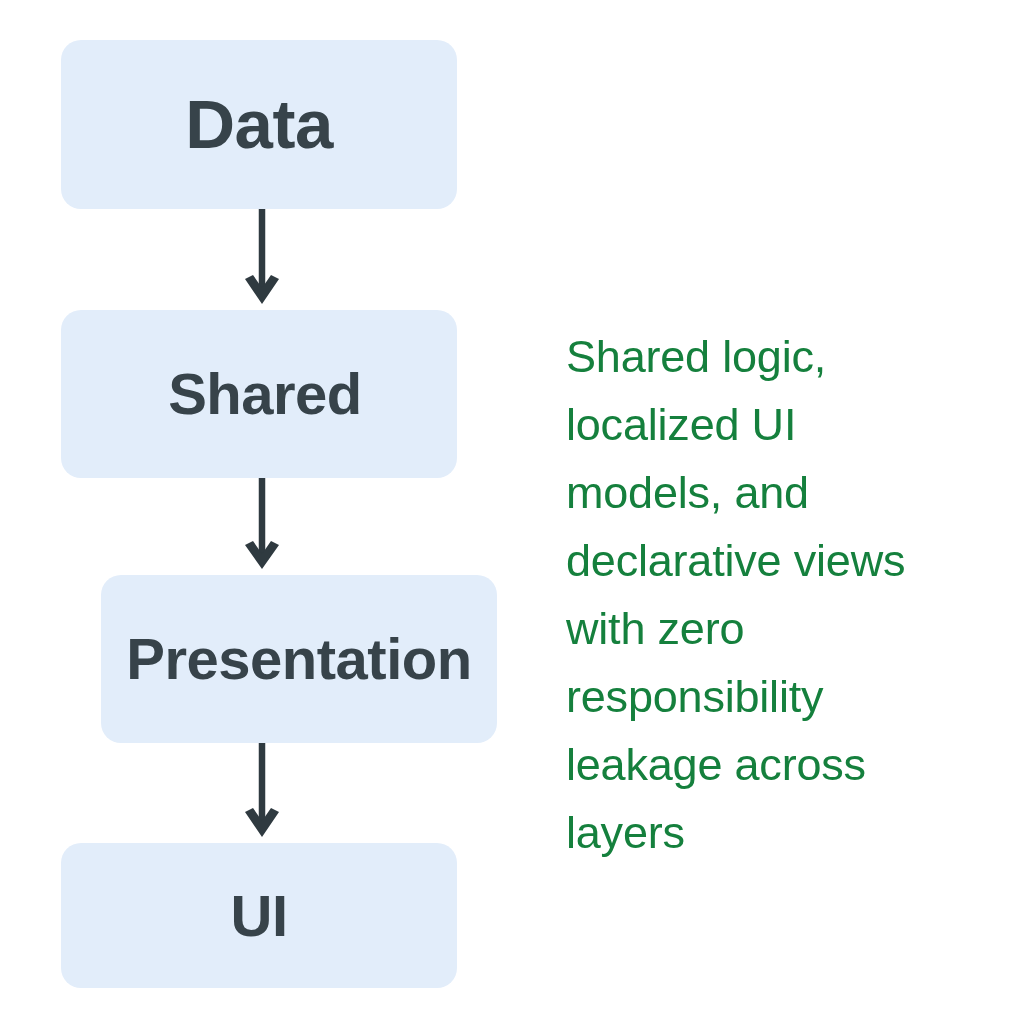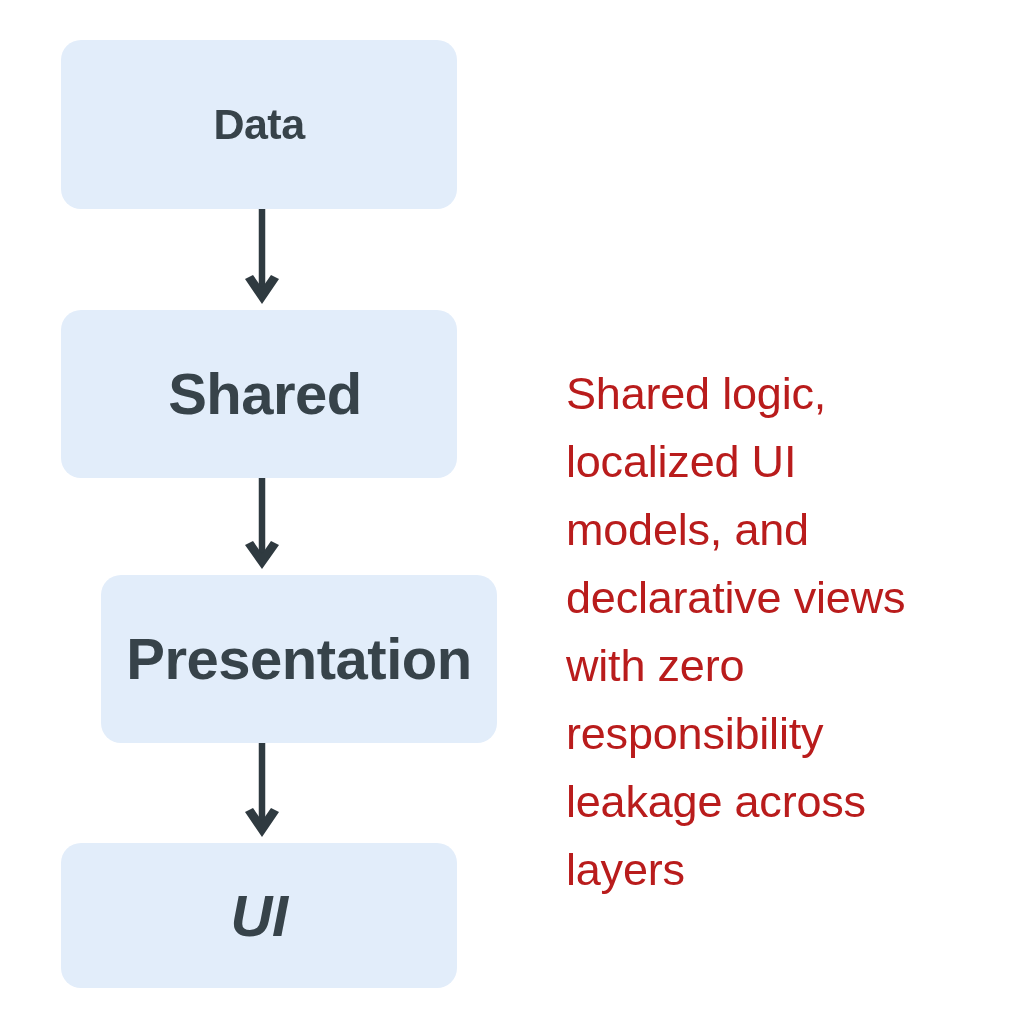--- a/index.html
+++ b/index.html
@@ -49,23 +49,23 @@
     font-weight: 700;
     letter-spacing: -0.5px;
     line-height: 1;
     white-space: nowrap;
     text-align: center;
   }
 
   #box-data        { top: 0px;   height: 169px; }
   #box-domain      { top: 270px; height: 168px; }
   #box-presentation{ top: 535px; height: 168px; margin-left: 40px; }
-  #box-ui          { top: 803px; height: 145px; font-style: italic; }
+  #box-ui          { top: 803px; height: 145px; }
 
-  #box-data .layer-label         { font-size: 43px; }
+  #box-data .layer-label         { font-size: 69px; }
   #box-domain .layer-label       { font-size: 58px; transform: translateX(6px); }
   #box-presentation .layer-label { font-size: 58px; }
   #box-ui .layer-label           { font-size: 58px; }
 
   
   .flow-arrow {
     position: absolute;
     left: 178px;   
     width: 46px;
   }
@@ -74,27 +74,26 @@
   #arrow-presentation-ui     { top: 703px; height: 100px; }
 
   .flow-arrow svg { display: block; width: 46px; height: 100%; }
 
   
   #description-text {
     position: absolute;
     left: 566px;
     top: 323px;
     width: 410px;
-    color: #b91c1c;
+    color: #15803d;
     font-size: 45px;
     line-height: 68px;
     font-weight: 400;
     letter-spacing: -0.2px;
     white-space: pre-line;
-    margin-top: 37px;
   }
 </style>
 </head>
 <body>
 
 <div id="diagram-canvas">
 
   <div class="layer-stack">
 
     <div class="layer-box" id="box-data">

